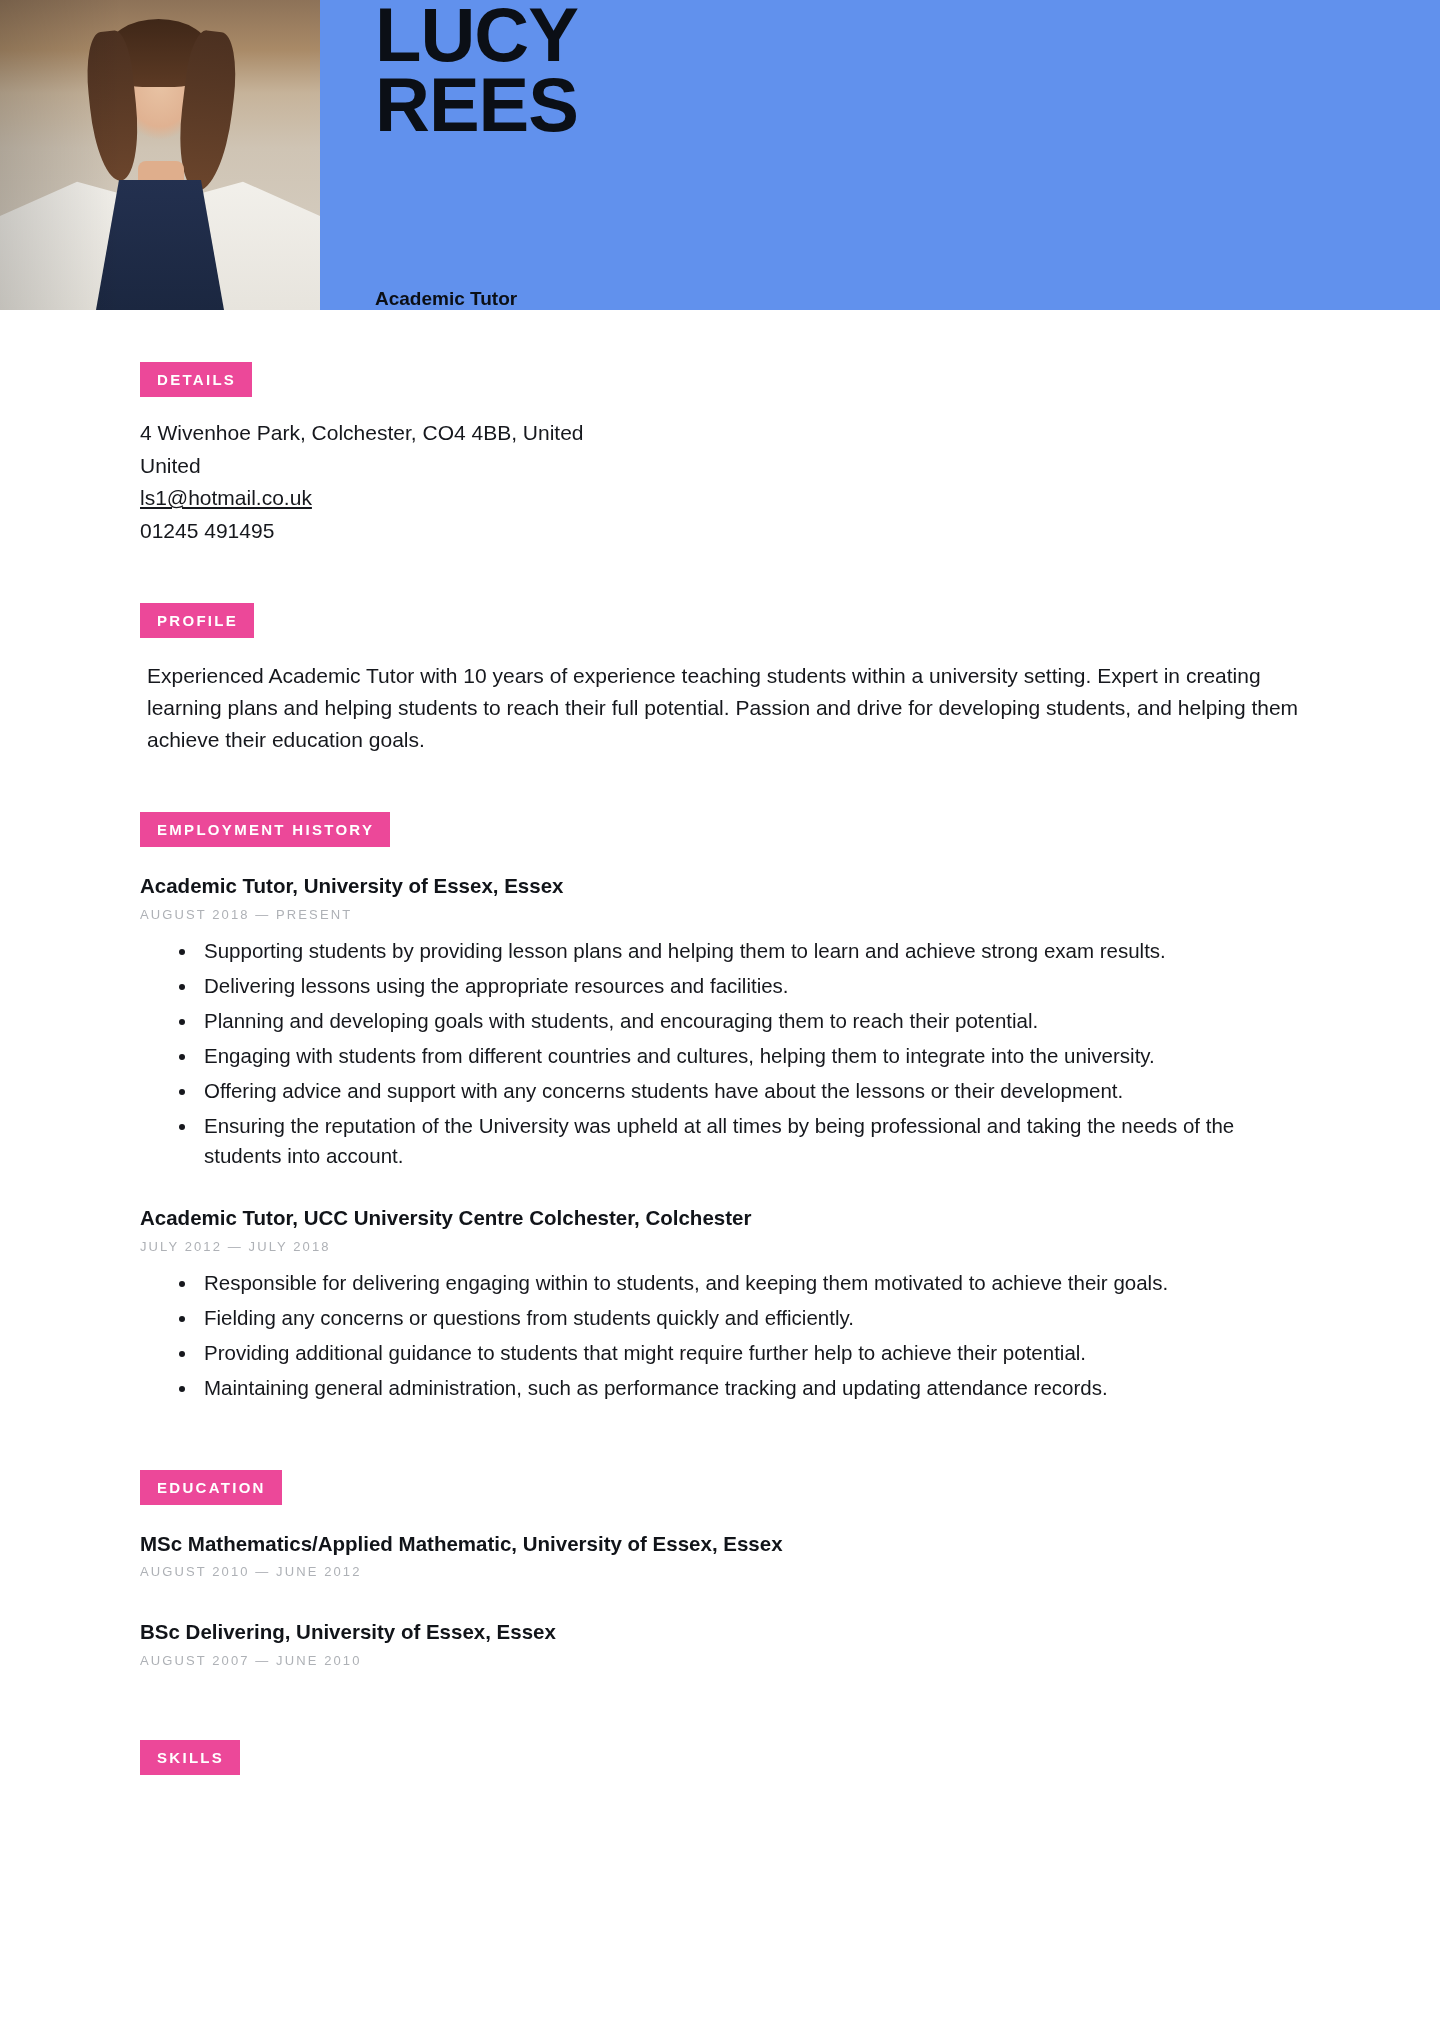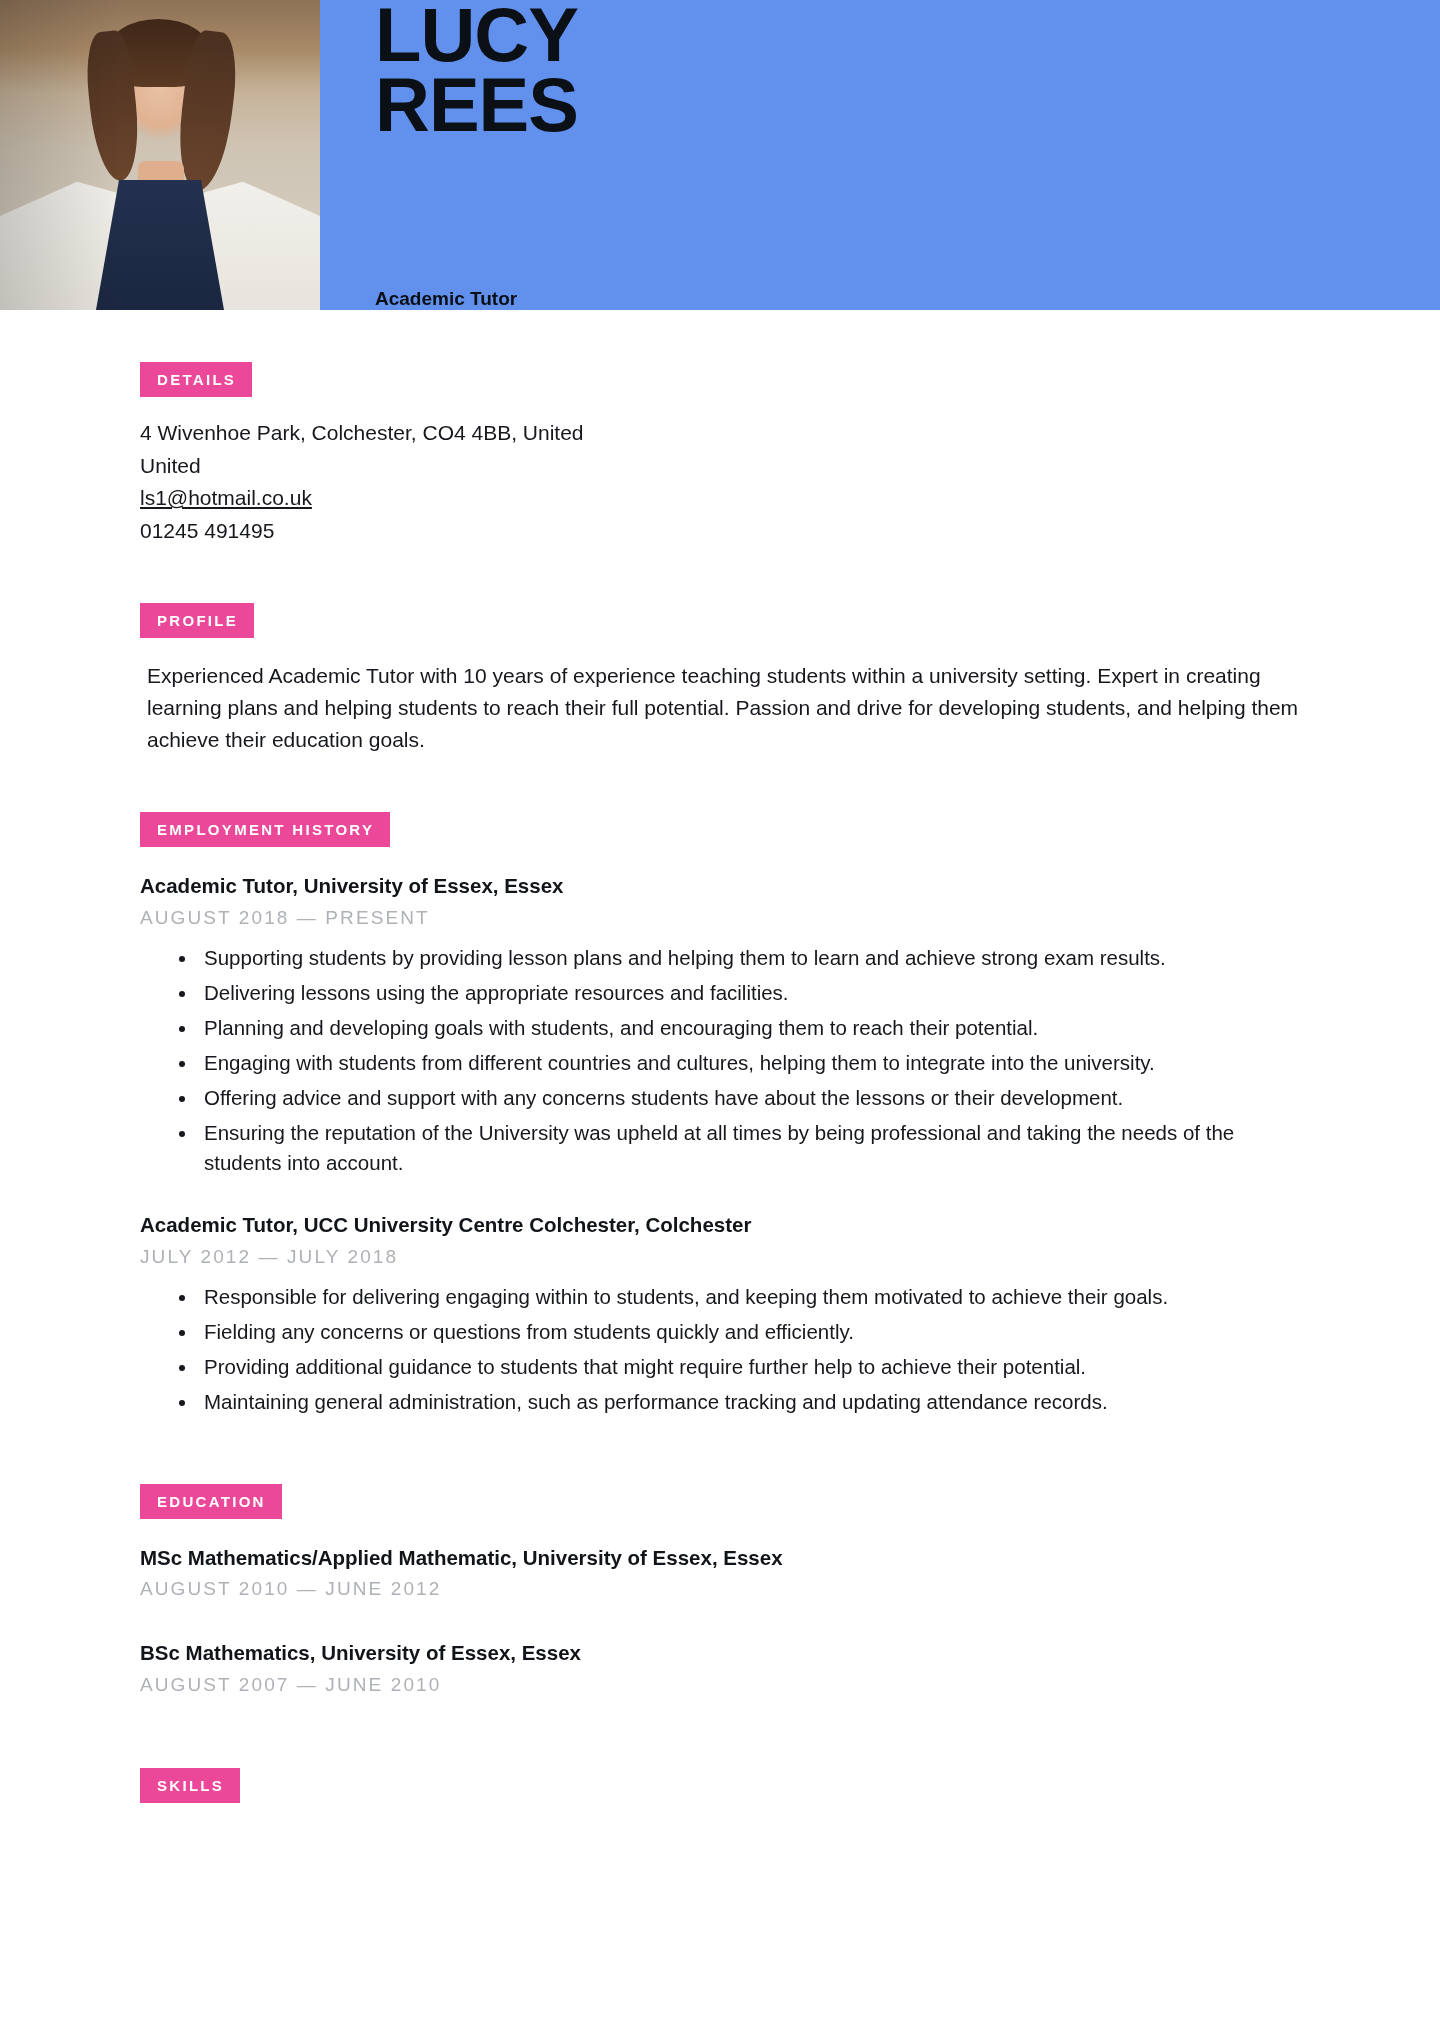--- a/index.html
+++ b/index.html
@@ -92,21 +92,21 @@
 
   .spacer-48 { height: 48px; }
   .spacer-58 { height: 58px; }
   .spacer-64 { height: 64px; }
 
   .entry { margin-top: 26px; }
   .entry-title {
     font-size: 20.5px; font-weight: 700; color: #111419; line-height: 1.3;
   }
   .entry-date {
-    margin-top: 7px; font-size: 19px; letter-spacing: 2.1px;
+    margin-top: 7px; font-size: 13px; letter-spacing: 2.1px;
     color: #aeb1b6; text-transform: uppercase;
   }
   .bullets { margin: 14px 0 0 58px; }
   .bullets li {
     font-size: 20.5px; line-height: 1.47; color: #16181d; margin-bottom: 5px;
     padding-left: 6px;
   }
 
   .edu-entry { margin-top: 28px; }
   .edu-entry:first-of-type { margin-top: 26px; }
@@ -192,21 +192,21 @@
 
     <div class="section">
       <span class="badge">EDUCATION</span>
 
       <div class="edu-entry">
         <div class="entry-title">MSc Mathematics/Applied Mathematic, University of Essex, Essex</div>
         <div class="entry-date">AUGUST 2010 — JUNE 2012</div>
       </div>
 
       <div class="edu-entry" style="margin-top:40px;">
-        <div class="entry-title">BSc Mathematics, University of Essex, Essex</div>
+        <div class="entry-title">BSc Delivering, University of Essex, Essex</div>
         <div class="entry-date">AUGUST 2007 — JUNE 2010</div>
       </div>
     </div>
 
     <div class="spacer-64"></div>
 
     <div class="section">
       <span class="badge">SKILLS</span>
     </div>
 

